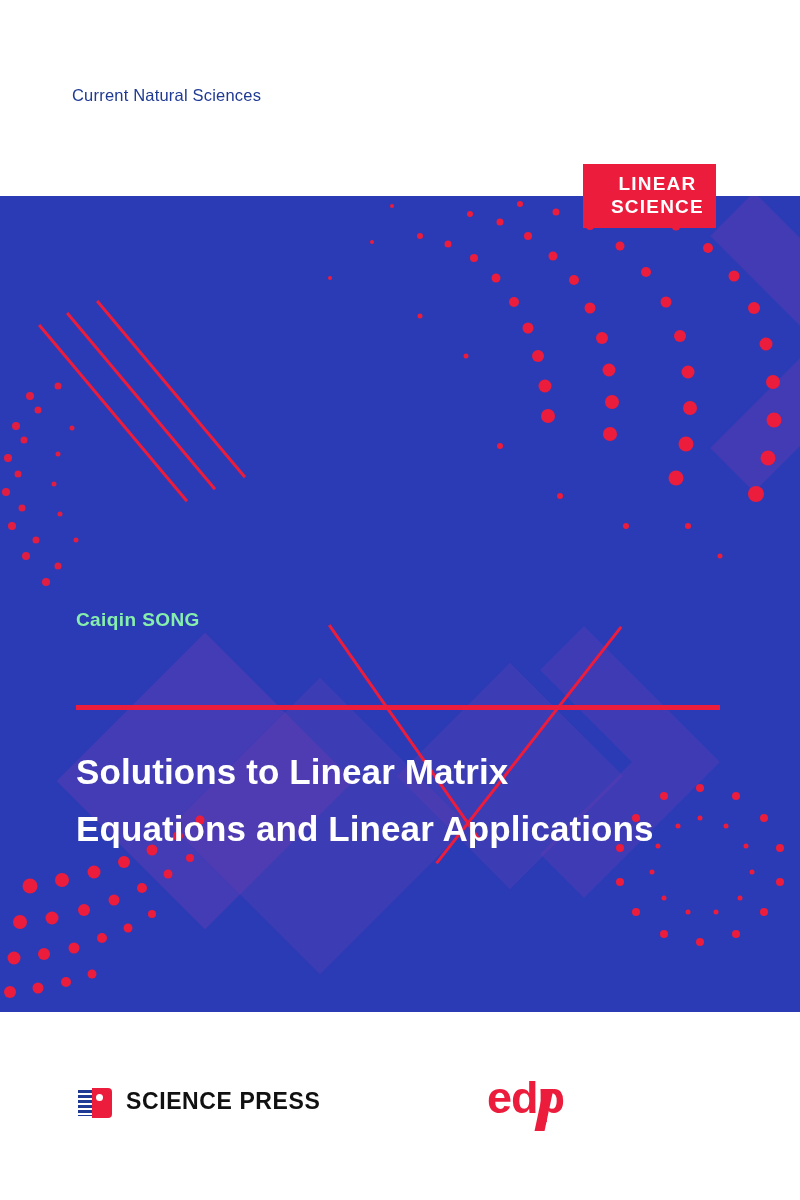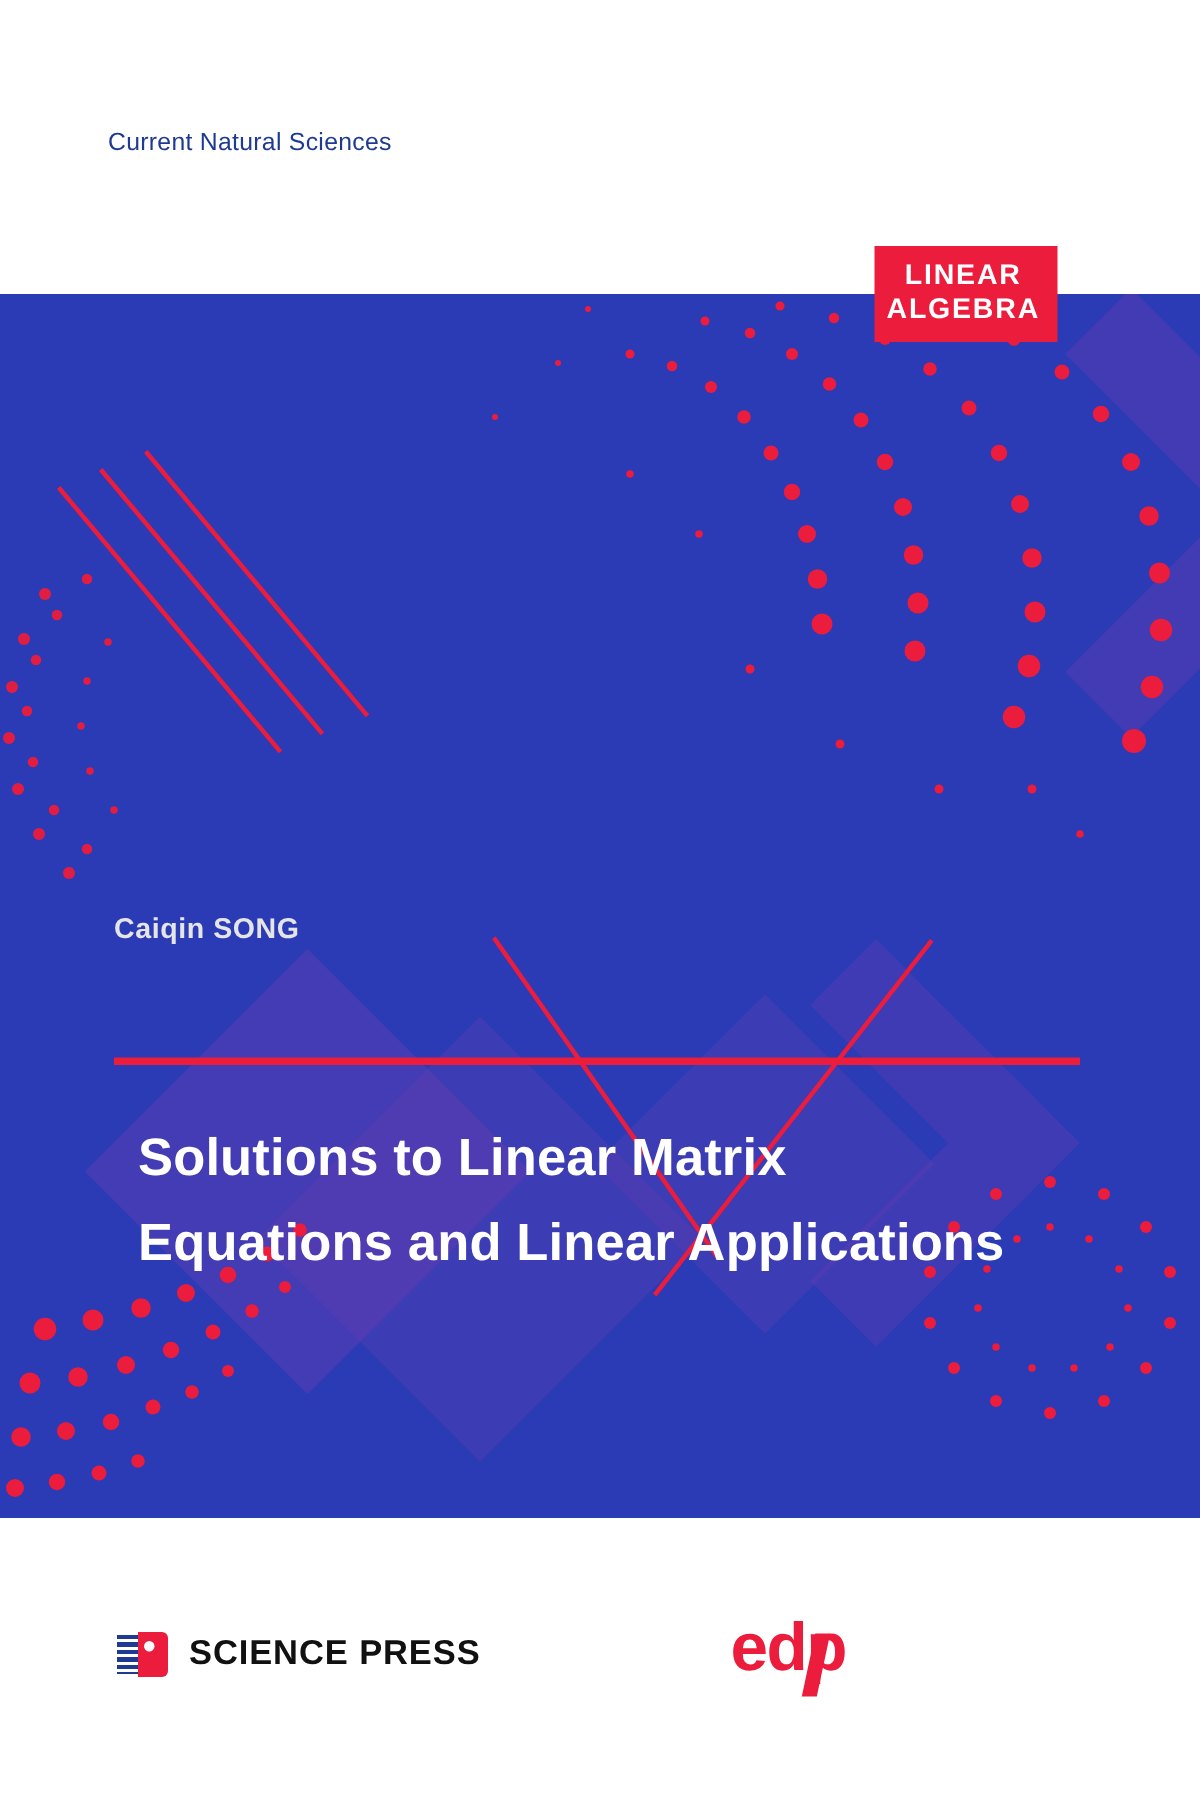--- a/index.html
+++ b/index.html
@@ -79,55 +79,54 @@
   .stroke-d { width: 2.5px; height: 300px; left: 620px; top: 430px; transform: rotate(38deg); }
   .stroke-e { width: 2.5px; height: 260px; left: 328px; top: 430px; transform: rotate(-35deg); }
 
   
   .author {
     position: absolute;
     left: 76px;
     top: 413px;
     font-size: 19px;
     font-weight: bold;
-    color: #e5e5e5;
+    color: #86efac;
     letter-spacing: 0.4px;
   }
   .rule {
     position: absolute;
     left: 76px;
     top: 509px;
     width: 644px;
     height: 5px;
     background: #ec1c3c;
   }
   .title {
     position: absolute;
     left: 76px;
     top: 548px;
     width: 660px;
     color: #ffffff;
     font-size: 35px;
     font-weight: bold;
     line-height: 1.62;
     letter-spacing: 0.1px;
-    margin-left: 16px;
   }
 
   
   .badge {
     position: absolute;
     left: 583px;
     top: 164px;
     background: #ec1c3c;
     color: #ffffff;
     font-size: 19px;
     font-weight: bold;
     letter-spacing: 1.2px;
-    padding: 8px 12px 10px 8px;
+    padding: 8px 12px 10px 28px;
     line-height: 1.22;
     text-align: center;
     z-index: 6;
   }
 
   
   .sp-logo {
     position: absolute;
     left: 78px;
     top: 1088px;
@@ -371,21 +370,21 @@
     <div class="rule"></div>
 
     <div class="title">
       <div>Solutions to Linear Matrix</div>
       <div>Equations and Linear Applications</div>
     </div>
   </div>
 
   <div class="badge">
     <div>LINEAR</div>
-    <div>ALGEBRA</div>
+    <div>SCIENCE</div>
   </div>
 
   <div class="sp-logo">
     <div class="sp-mark">
       <div class="bars"></div>
       <div class="p"></div>
     </div>
     <div class="sp-text">SCIENCE PRESS</div>
   </div>
 

